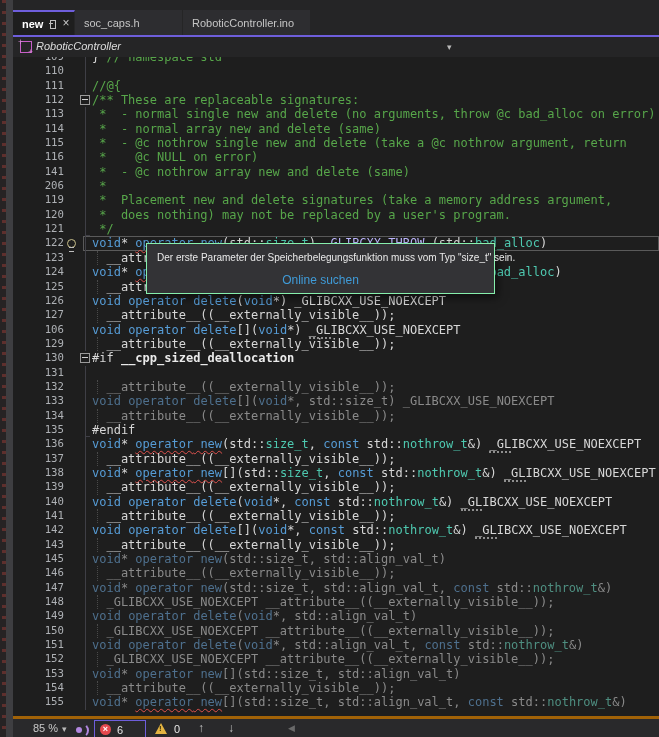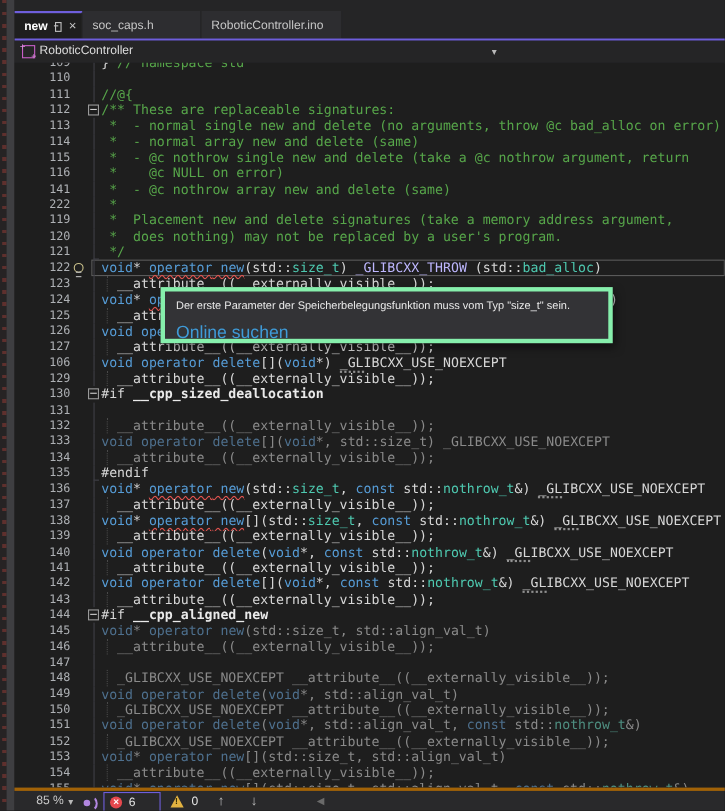--- a/index.html
+++ b/index.html
@@ -25,21 +25,21 @@
   .pin .head{position:absolute;right:1px;top:2px;width:4px;height:7px;border:1px solid #BFBFBF;}
   .pin .shaft{position:absolute;left:0px;top:5px;width:4px;height:1px;background:#BFBFBF;}
   .closex{width:14px;margin-right:3px;color:#C8C8C8;font-size:12px;line-height:11px;text-align:center;}
 
   
   .navbar{position:absolute;left:0;top:37px;width:100%;height:20px;background:#252526;
           border-bottom:1px solid #2A2A2B;}
   .cu-icon{position:absolute;left:20px;top:4px;width:10px;height:10px;border:1px solid #C75FC7;}
   .cu-icon:before{content:"+";position:absolute;left:-3px;top:-5px;font-size:9px;color:#D98AD9;}
   .cu-icon:after{content:"+";position:absolute;right:-2px;bottom:-4px;font-size:8px;color:#D98AD9;}
-  .nav-text{position:absolute;left:36px;top:3px;font-size:11px;color:#DCDCDC;}
+  .nav-text{position:absolute;left:36px;top:3px;font-size:11px;color:#DCDCDC;font-style:italic;}
   .nav-caret{position:absolute;left:447px;top:5px;font-size:9px;color:#B9B9B9;}
   .nav-scope{position:absolute;left:487px;top:19px;font-size:11px;color:#CFCFCF;}
 
   
   .editor{position:absolute;left:0;top:57px;width:659px;height:659px;overflow:hidden;background:#1E1E1E;}
   .rows{position:absolute;left:0;top:-7px;width:100%;}
   .row{display:flex;height:14.35px;line-height:14.35px;}
   .gut{width:64px;text-align:right;color:#AEB1B5;font-family:"DejaVu Sans Mono",monospace;
        font-size:10.7px;flex:0 0 auto;}
   .out{width:28px;position:relative;flex:0 0 auto;}
@@ -61,25 +61,25 @@
 
   .cur-line{position:absolute;left:83px;right:0;top:179px;height:13px;border:1px solid #5A5A5A;
       pointer-events:none;}
   .bulb{position:absolute;left:66px;top:182px;width:10px;height:12px;cursor:pointer;}
   .bulb .glass{position:absolute;left:1px;top:0;width:7px;height:7px;border:1px solid #C9C08A;
       border-radius:50%;}
   .bulb .base{position:absolute;left:3px;top:8px;width:5px;height:3px;
       border-top:1px solid #BFBFBF;border-bottom:1px solid #BFBFBF;}
 
   
-  .tooltip{position:absolute;left:146px;top:204px;width:411px;height:51px;background:#333336;
-      border:4px solid #86efac;box-shadow:3px 4px 8px rgba(0,0,0,.5);box-sizing:border-box;
+  .tooltip{position:absolute;left:146px;top:186px;width:349px;height:51px;background:#333336;
+      border:1px solid #86efac;box-shadow:3px 4px 8px rgba(0,0,0,.5);box-sizing:border-box;
       padding:8px 10px;z-index:5;}
   .tooltip .msg{font-size:10px;color:#EAEAEA;white-space:nowrap;}
-  .tooltip .link{font-size:16px;color:#3F9BD8;margin-top:10px;cursor:pointer;}
+  .tooltip .link{font-size:12px;color:#3F9BD8;margin-top:10px;cursor:pointer;text-align:center;}
 
   
   .statusbar{position:absolute;left:0;top:716px;width:100%;height:36px;background:#29292B;
       border-top:3px solid #a16207;box-sizing:border-box;}
   .sb-zoom{position:absolute;left:33px;top:3px;font-size:11px;color:#C8C8C8;cursor:pointer;}
   .sb-zoom-caret{position:absolute;left:62px;top:5px;font-size:9px;color:#B9B9B9;cursor:pointer;}
   .nar{position:absolute;left:75px;top:3px;width:15px;height:15px;cursor:pointer;}
   .nar .dot{position:absolute;left:1px;top:5px;width:6px;height:6px;border-radius:50%;background:#B287E0;}
   .nar .a1{position:absolute;left:-1px;top:1px;width:11px;height:11px;border:2px solid transparent;
       border-right-color:#B287E0;border-radius:50%;}
@@ -171,21 +171,21 @@
           <div class="gut">116</div>
           <div class="out vline"></div>
           <pre class="code"><span class="c"> *    @c NULL on error)</span></pre>
         </div>
         <div class="row">
           <div class="gut">141</div>
           <div class="out vline"></div>
           <pre class="code"><span class="c"> *  - @c nothrow array new and delete (same)</span></pre>
         </div>
         <div class="row">
-          <div class="gut">222</div>
+          <div class="gut">206</div>
           <div class="out vline"></div>
           <pre class="code"><span class="c"> *</span></pre>
         </div>
         <div class="row">
           <div class="gut">119</div>
           <div class="out vline"></div>
           <pre class="code"><span class="c"> *  Placement new and delete signatures (take a memory address argument,</span></pre>
         </div>
         <div class="row">
           <div class="gut">120</div>
@@ -300,37 +300,33 @@
           <div class="gut">142</div>
           <div class="out vline"></div>
           <pre class="code"><span class="k">void</span><span class="w"> </span><span class="k">operator</span><span class="w"> </span><span class="k">delete</span><span class="w">[](</span><span class="k">void</span><span class="w">*, </span><span class="k">const</span><span class="w"> std::</span><span class="t">nothrow_t</span><span class="w">&amp;) </span><span class="w dots">_GL</span><span class="w">IBCXX_USE_NOEXCEPT</span></pre>
         </div>
         <div class="row">
           <div class="gut">143</div>
           <div class="out vline"></div>
           <pre class="code"><span class="guide"></span><span class="w">  __attribute__((__externally_visible__));</span></pre>
         </div>
         <div class="row">
-          <div class="gut">144</div>
-          <div class="out box"></div>
-          <pre class="code"><span class="w">#if </span><span class="b">__cpp_aligned_new</span></pre>
-        </div>
-        <div class="row">
           <div class="gut">145</div>
           <div class="out vline"></div>
           <pre class="code"><span class="dk">void</span><span class="dw">* </span><span class="dk">operator</span><span class="dw"> </span><span class="dk">new</span><span class="dw">(std::size_t, std::align_val_t)</span></pre>
         </div>
         <div class="row">
           <div class="gut">146</div>
           <div class="out vline"></div>
           <pre class="code"><span class="guide"></span><span class="dw">  __attribute__((__externally_visible__));</span></pre>
         </div>
         <div class="row">
           <div class="gut">147</div>
           <div class="out vline"></div>
+          <pre class="code"><span class="dk">void</span><span class="dw">* </span><span class="dk">operator</span><span class="dw"> </span><span class="dk">new</span><span class="dw">(std::size_t, std::align_val_t, </span><span class="dk">const</span><span class="dw"> std::</span><span class="dt">nothrow_t</span><span class="dw">&amp;)</span></pre>
         </div>
         <div class="row">
           <div class="gut">148</div>
           <div class="out vline"></div>
           <pre class="code"><span class="guide"></span><span class="dw">  _GLIBCXX_USE_NOEXCEPT __attribute__((__externally_visible__));</span></pre>
         </div>
         <div class="row">
           <div class="gut">149</div>
           <div class="out vline"></div>
           <pre class="code"><span class="dk">void</span><span class="dw"> </span><span class="dk">operator</span><span class="dw"> </span><span class="dk">delete</span><span class="dw">(</span><span class="dk">void</span><span class="dw">*, std::align_val_t)</span></pre>

